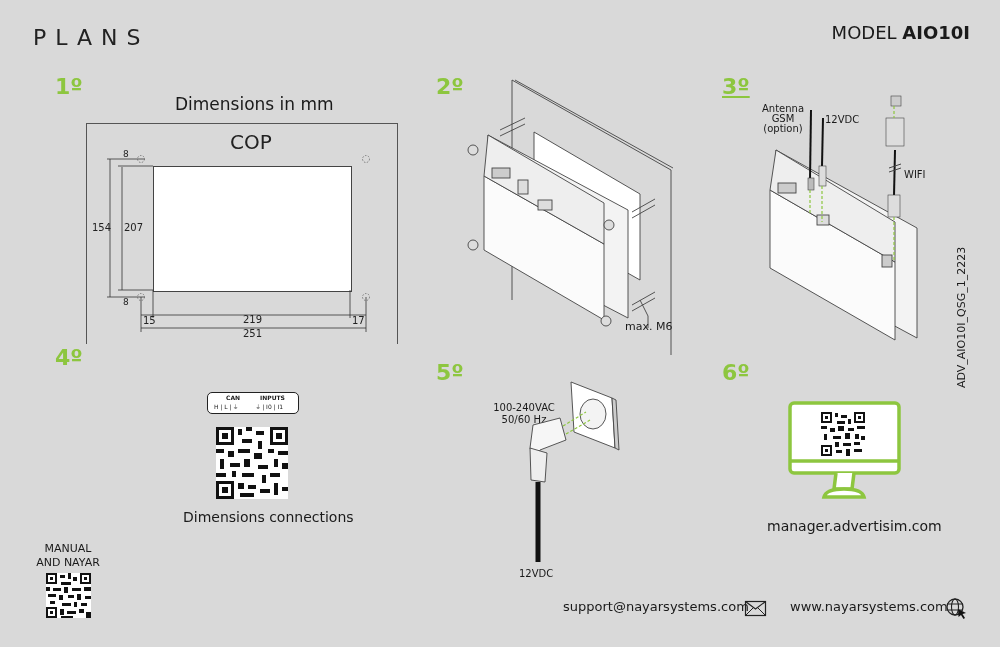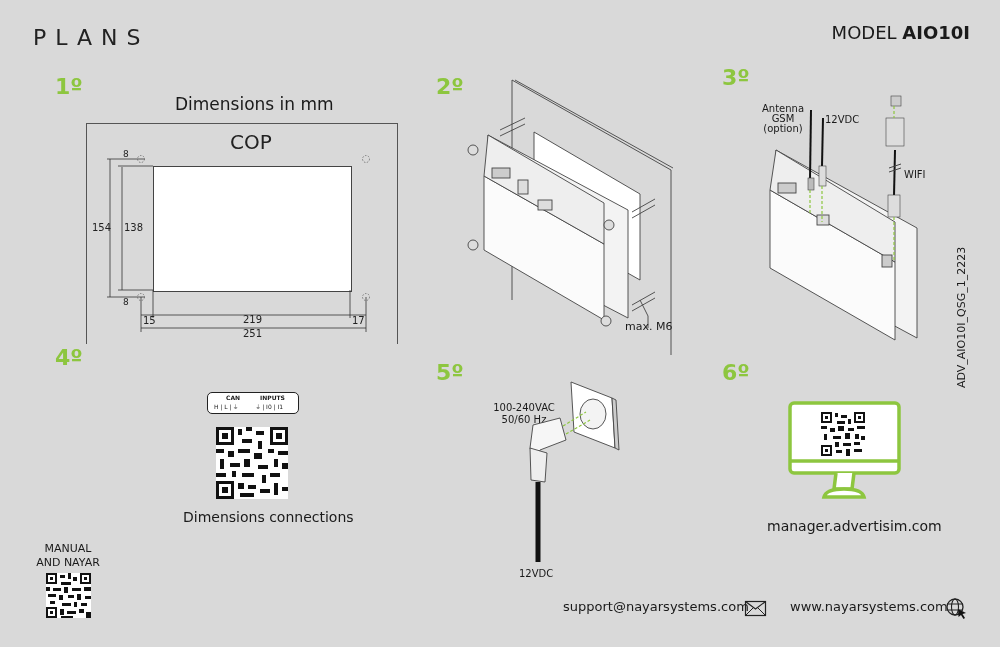--- a/index.html
+++ b/index.html
@@ -52,21 +52,21 @@
     <line x1="350" y1="290" x2="350" y2="318"></line>
   </g>
   <g stroke="#666" stroke-width="0.8" fill="none" stroke-dasharray="1.5,1.5">
     <circle cx="141" cy="159" r="3.5"></circle>
     <circle cx="366" cy="159" r="3.5"></circle>
     <circle cx="141" cy="297" r="3.5"></circle>
     <circle cx="366" cy="297" r="3.5"></circle>
   </g>
 </svg>
 <div class="abs small" style="left:92px;top:222px;">154</div>
-<div class="abs small" style="left:124px;top:222px;">138</div>
+<div class="abs small" style="left:124px;top:222px;">207</div>
 <div class="abs small" style="left:123px;top:149px;font-size:9px;">8</div>
 <div class="abs small" style="left:123px;top:297px;font-size:9px;">8</div>
 <div class="abs small" style="left:143px;top:315px;">15</div>
 <div class="abs small" style="left:243px;top:314px;">219</div>
 <div class="abs small" style="left:352px;top:315px;">17</div>
 <div class="abs small" style="left:243px;top:328px;">251</div>
 
 <div class="abs step" style="left:436px;top:74px;">2º</div>
 <svg style="left:0;top:0;" width="1000" height="647">
   <g stroke="#444" stroke-width="0.9" fill="none">
@@ -94,21 +94,21 @@
 
     <rect x="492" y="168" width="18" height="10" fill="#ccc"></rect>
     <rect x="518" y="180" width="10" height="14" fill="#ddd"></rect>
     <rect x="538" y="200" width="14" height="10" fill="#ddd"></rect>
 
     <polyline points="640,300 648,316 648,328"></polyline>
   </g>
 </svg>
 <div class="abs" style="left:625px;top:320px;font-size:11px;">max. M6</div>
 
-<div class="abs step" style="left:722px;top:65px;">3º</div>
+<div class="abs step" style="left:722px;top:74px;text-decoration:underline;">3º</div>
 <div class="abs" style="left:760px;top:104px;font-size:10px;text-align:center;line-height:10px;width:46px;">
   <div>Antenna</div>
   <div>GSM</div>
   <div>(option)</div>
 </div>
 <div class="abs" style="left:825px;top:114px;font-size:10px;">12VDC</div>
 <div class="abs" style="left:904px;top:169px;font-size:10px;">WIFI</div>
 <svg style="left:0;top:0;" width="1000" height="647">
   <g stroke="#444" stroke-width="0.9" fill="none">
     <polygon points="776,150 917,228 917,338 776,262" fill="#f3f3f3"></polygon>

